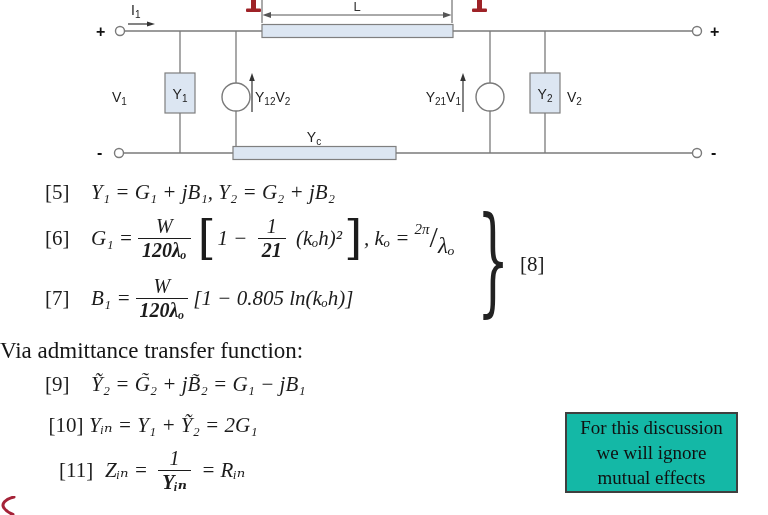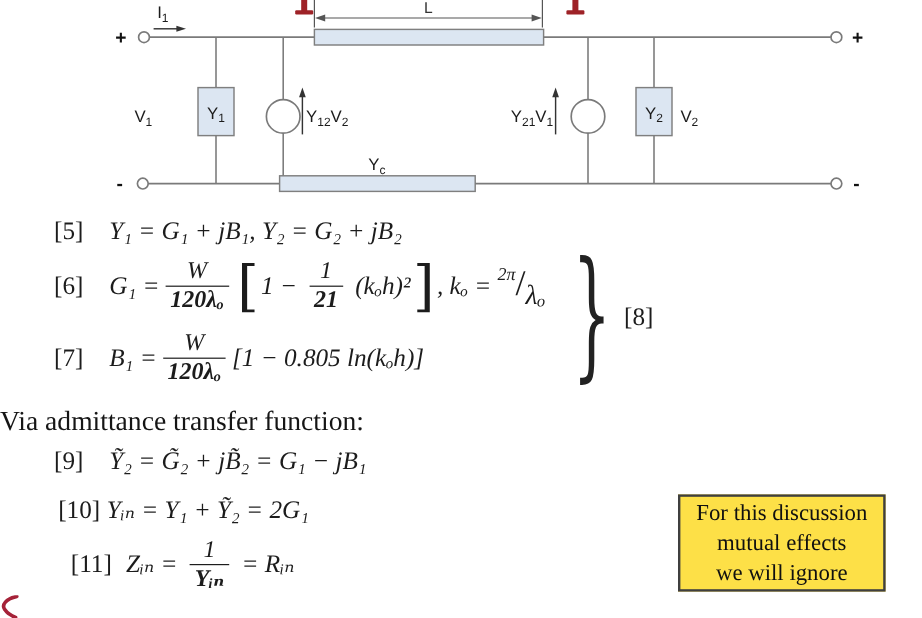--- a/index.html
+++ b/index.html
@@ -24,21 +24,21 @@
   .mfrac .den { border-top:1.5px solid #1c1c1c; padding:0 4px;font-weight:bold; }
   .bigbr { font-style:normal; font-size:46px; line-height:0; font-family:"DejaVu Serif",serif; margin:0 2px; }
   .sk-num   { position:relative; top:-9px; font-size:15px; }
   .sk-slash { font-style:normal; font-size:30px; position:relative; top:-1px; }
   .sk-den   { position:relative; top:8px;  font-size:23px; }
   .brace { position:absolute; left:477px; top:202px; color:#222;
            font:46px/46px "DejaVu Serif",serif; transform:scaleY(2.55) scaleX(1.1); transform-origin:top left; }
   .heading { position:absolute; left:0; top:338px; color:#151515;
              font:23px "Liberation Serif","DejaVu Serif",serif; }
   .notebox { position:absolute; left:565px; top:412px; width:173px; height:81px; box-sizing:border-box;
-             border:2px solid #3f3f3f; background:#fde047; display:flex; flex-direction:column;
+             border:2px solid #3f3f3f; background:#14b8a6; display:flex; flex-direction:column;
              justify-content:center; text-align:center; color:#101010;
              font:19px/25px "Liberation Serif","DejaVu Serif",serif; }
   .redhook { position:absolute; left:0; top:496px; }
 </style>
 </head>
 <body>
 
 <div class="page">
 
   <svg class="circuit" width="768" height="170" viewBox="0 0 768 170">
@@ -170,21 +170,21 @@
     <span>Zᵢₙ = </span>
     <span class="mfrac">
       <span class="num">1</span>
       <span class="den">Yᵢₙ</span>
     </span>
     <span> = Rᵢₙ</span>
   </div>
 
   <div class="notebox">
     <div>For this discussion</div>
+    <div>we will ignore</div>
     <div>mutual effects</div>
-    <div>we will ignore</div>
   </div>
 
   <svg class="redhook" width="22" height="19" viewBox="0 0 22 19">
     <path d="M 14,1 C 5,3 1,8 4,12 C 6,15 9,17 13,18.5" fill="none" stroke="#a52238" stroke-width="3" stroke-linecap="round"></path>
   </svg>
 
 </div>
 
 </body></html>

